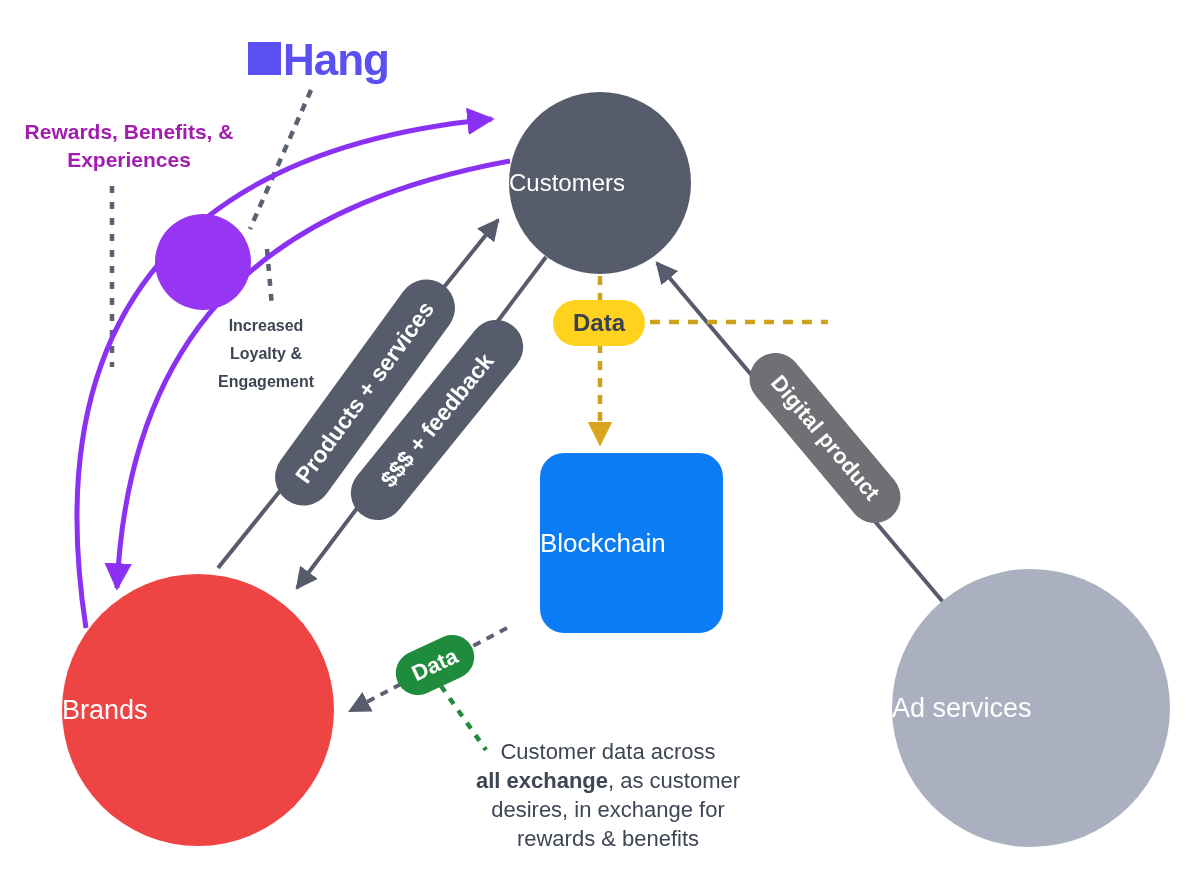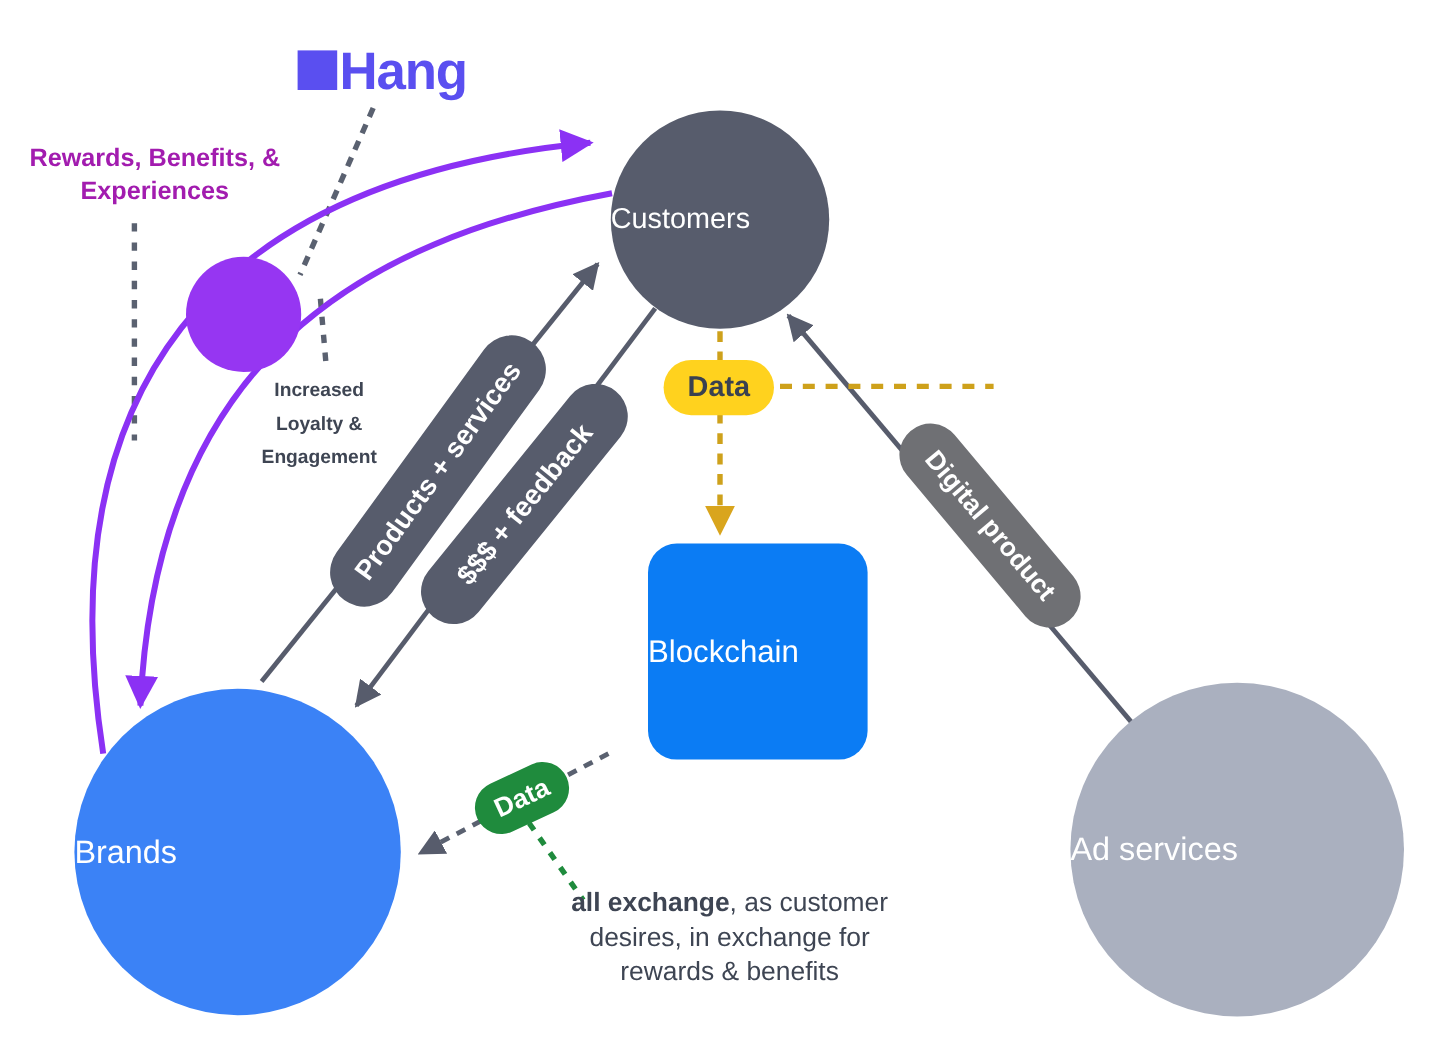--- a/index.html
+++ b/index.html
@@ -5,21 +5,21 @@
   html,body{margin:0;padding:0;background:#ffffff;}
   .canvas{
     position:relative;width:1200px;height:882px;background:#ffffff;overflow:hidden;
     font-family:"Liberation Sans","DejaVu Sans",sans-serif;color:#3e4553;
   }
   svg.wires{position:absolute;left:0;top:0;z-index:1;}
   .node{position:absolute;z-index:2;display:flex;align-items:center;
         text-align:center;font-weight:normal;color:#ffffff;}
   .circle{border-radius:50%;}
   .node-customers{left:509px;top:92px;width:182px;height:182px;background:#575c6c;font-size:24px;}
-  .node-brands{left:62px;top:574px;width:272px;height:272px;background:#3b82f6;font-size:27px;}
+  .node-brands{left:62px;top:574px;width:272px;height:272px;background:#ef4444;font-size:27px;}
   .node-adplatforms{left:892px;top:569px;width:278px;height:278px;background:#aab0bf;font-size:27px;}
   .node-blockchain{left:510px;top:453px;width:183px;height:180px;background:#0b7cf4;border-radius:24px;font-size:26px;margin-left:30px;}
   .node-loyalty{left:155px;top:214px;width:96px;height:96px;background:#9636f2;}
   .pill{position:absolute;z-index:3;display:flex;align-items:center;justify-content:center;
         border-radius:999px;font-weight:bold;color:#ffffff;white-space:nowrap;}
   .pill-products{left:232px;top:364px;width:266px;height:57px;background:#575c6c;
                  transform:rotate(-54deg);font-size:23px;}
   .pill-money{left:316px;top:393px;width:242px;height:54px;background:#575c6c;
               transform:rotate(-51deg);font-size:23px;}
   .pill-digital{left:722px;top:412px;width:206px;height:52px;background:#6f7074;
@@ -116,17 +116,18 @@
     <span>Data</span>
   </div>
 
   <div class="textblock tb-rewards">Rewards, Benefits, &amp;
 Experiences</div>
   <div class="textblock tb-loyalty">Increased
 Loyalty &amp;
 Engagement</div>
 
 
-  <div class="textblock tb-bottom"><b>all exchange</b><span>, as customer
+  <div class="textblock tb-bottom"><span>Customer data across
+</span><b>all exchange</b><span>, as customer
 desires, in exchange for
 rewards &amp; benefits</span></div>
 
 </div>
 
 </body></html>

